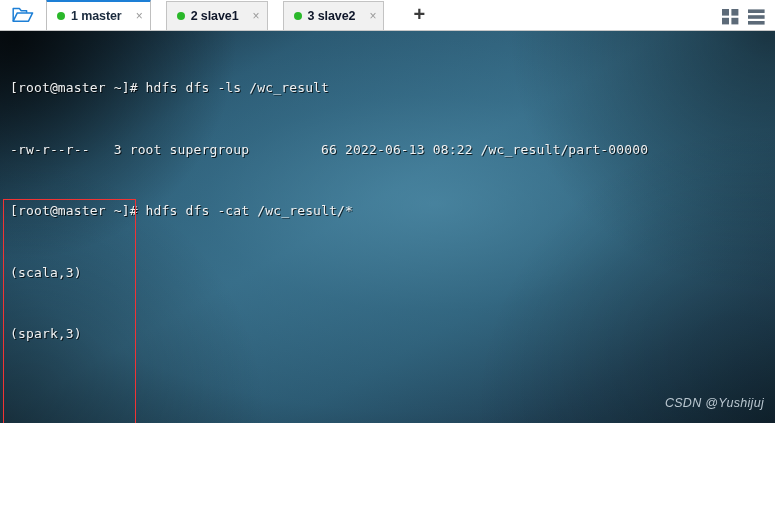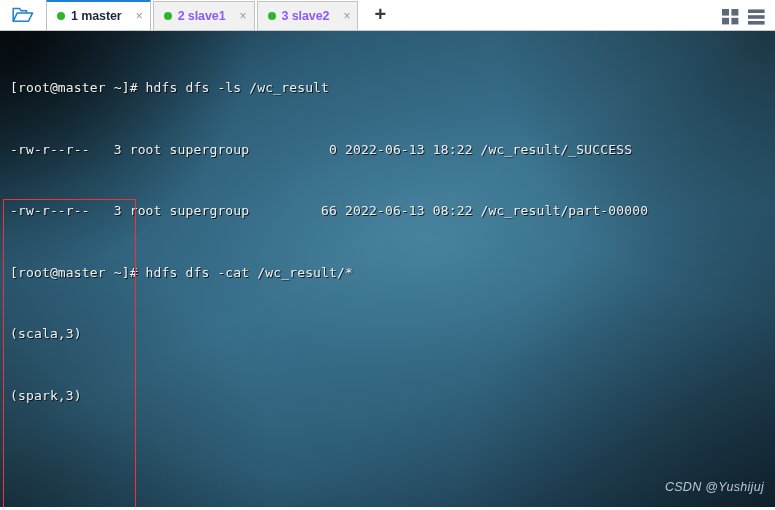--- a/index.html
+++ b/index.html
@@ -43,42 +43,42 @@
   .tab {
     position: relative;
     height: 29px;
     box-sizing: border-box;
     display: flex;
     align-items: center;
     padding: 0 7px 0 10px;
     border: 1px solid #c3c3c3;
     border-bottom: none;
     background: #f1f1f1;
-    margin-right: 2px;
+    margin-right: 15px;
     flex: 0 0 auto;
     min-width: 96px;
   }
   .tab.active {
     background: #ffffff;
     border-color: #bfbfbf;
     border-top: 3px solid #1d7fd6;
     height: 31px;
     z-index: 3;
   }
   .tab .dot {
     width: 8px; height: 8px;
     border-radius: 50%;
     background: #2ab82a;
     margin-right: 6px;
     flex: 0 0 auto;
   }
   .tab .tlabel {
     font-family: "Liberation Sans", sans-serif;
     font-size: 12.5px;
-    color: #8b5cf6;
+    color: #0f172a;
     font-weight: bold;
     white-space: nowrap;
     letter-spacing: -0.1px;
   }
   .tab.active .tlabel { color:#1a2a3d; }
   .tab .tclose {
     margin-left: auto;
     padding-left: 14px;
     font-family: "Liberation Sans", sans-serif;
     font-size: 12px;
@@ -108,21 +108,21 @@
     padding: 0 10px 5px 0;
   }
   .ico-grid { display:block; }
   .ico-list { display:block; }
 
   
   .terminal {
     position: absolute;
     left: 0; top: 31px;
     width: 775px;
-    height: 476px;
+    height: 392px;
     overflow: hidden;
     background:
       radial-gradient(ellipse 92% 86% at 56% 44%,
          rgba(86,150,178,0.55) 0%,
          rgba(60,118,146,0.32) 32%,
          rgba(26,58,80,0.12) 62%,
          rgba(8,18,27,0.55) 100%),
       linear-gradient(150deg, #132430 0%, #2b5a73 22%, #376d88 46%, #2e5f78 66%, #23455a 84%, #1b3849 100%);
   }
   .term-grain {
@@ -223,21 +223,20 @@
         </svg>
       </span>
     </div>
   </div>
 
   <div class="terminal">
     <div class="term-grain"></div>
 
     <div class="term-body">
       <div class="line">[root@master ~]# hdfs dfs -ls /wc_result</div>
-      <div class="line">-rw-r--r--   3 root supergroup          0 2022-06-13 18:22 /wc_result/_SUCCESS</div>
       <div class="line">-rw-r--r--   3 root supergroup         66 2022-06-13 08:22 /wc_result/part-00000</div>
       <div class="line">[root@master ~]# hdfs dfs -cat /wc_result/*</div>
       <div class="line">(scala,3)</div>
       <div class="line">(spark,3)</div>
       
       
       
       
       
       

